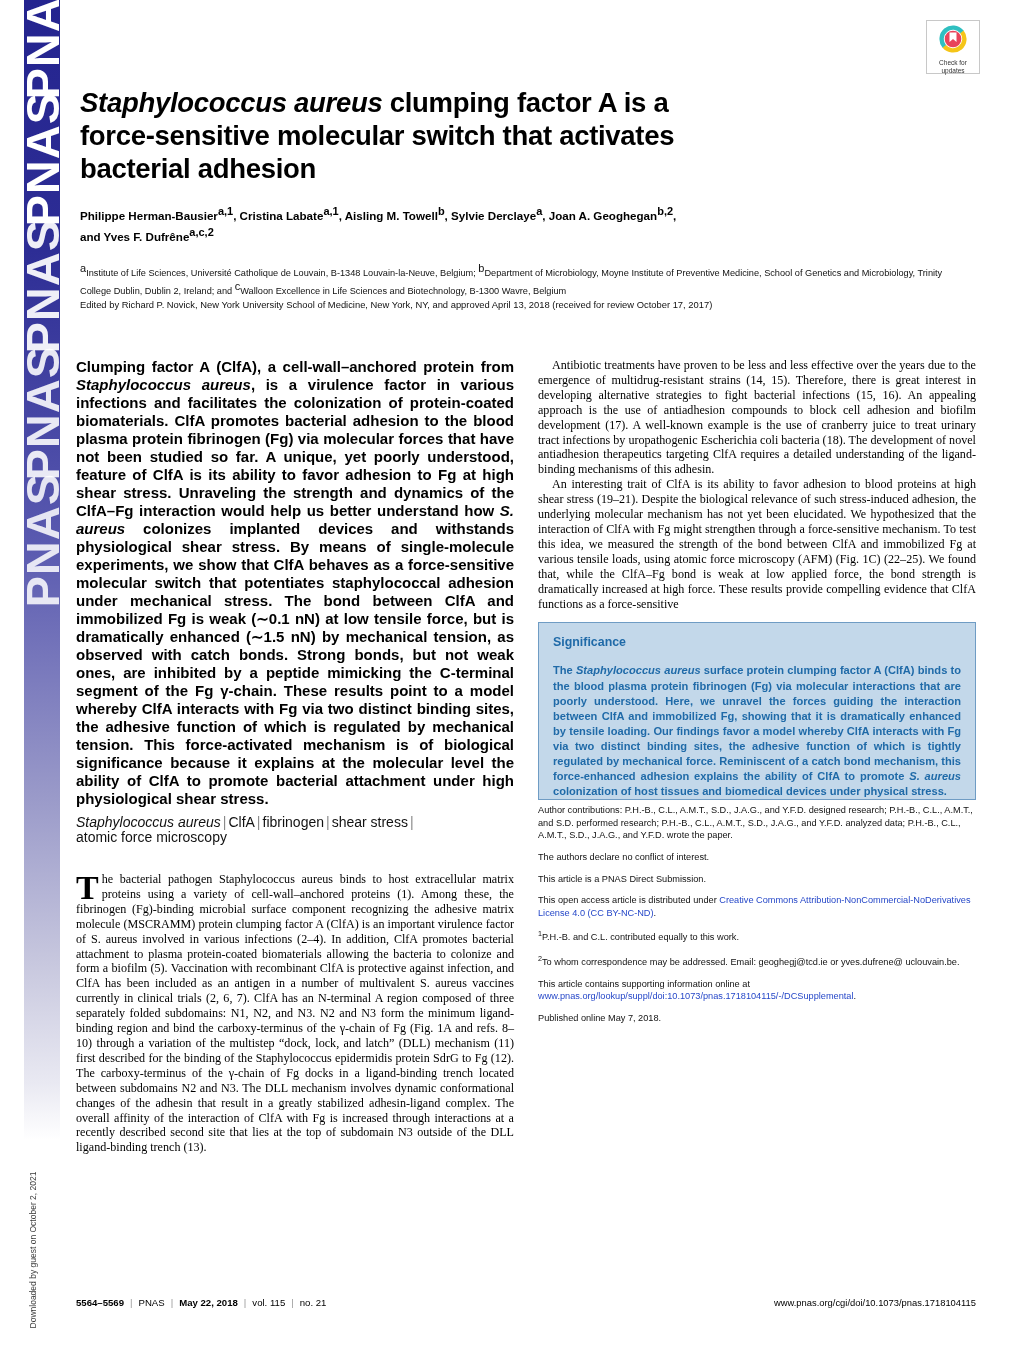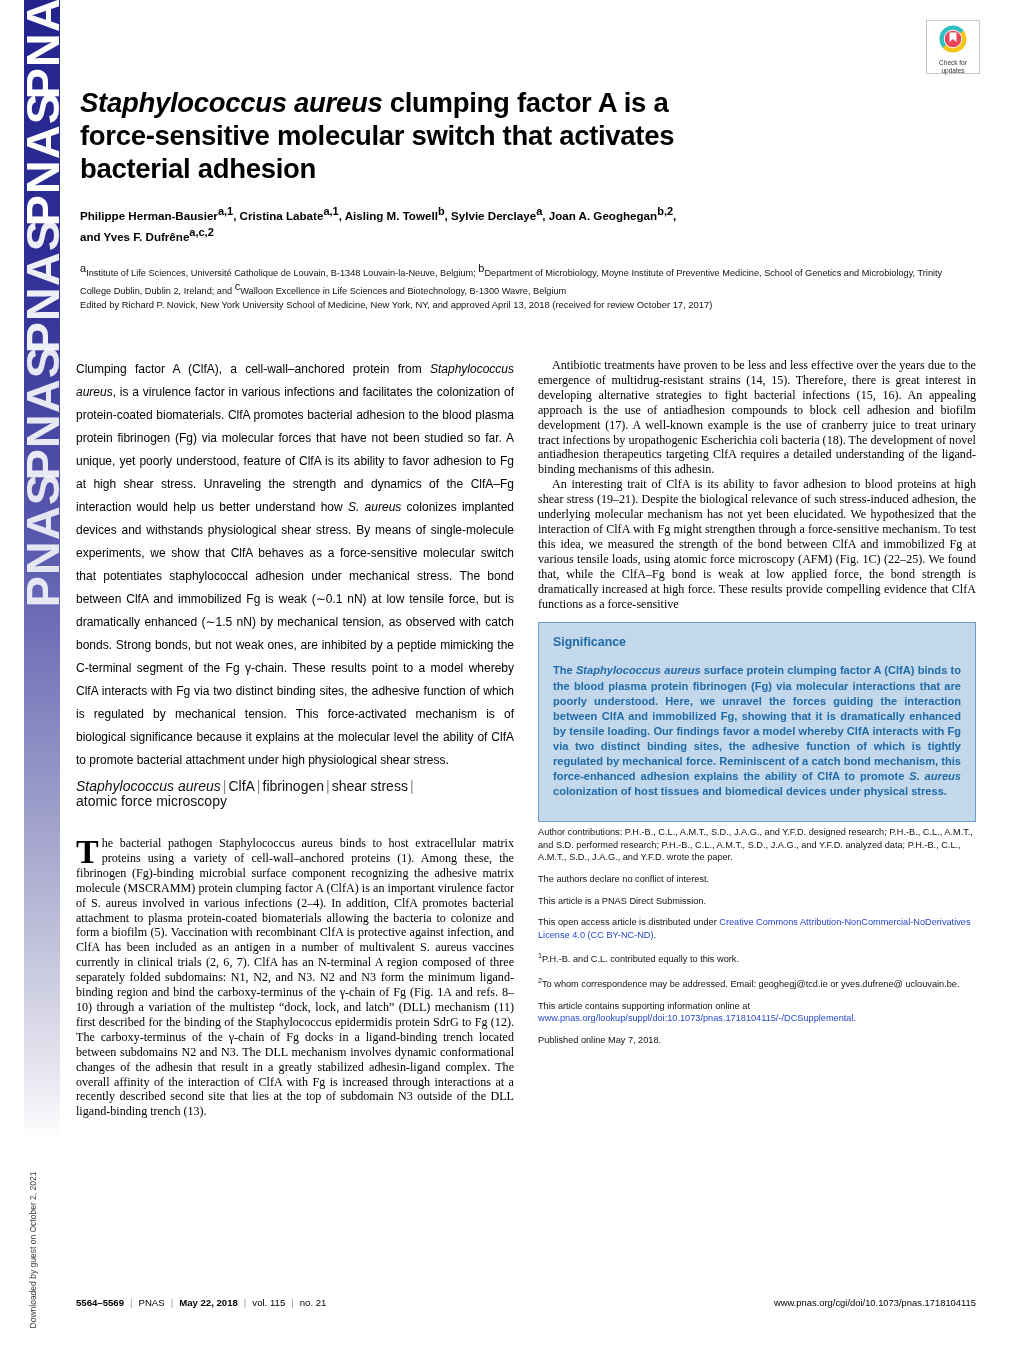--- a/index.html
+++ b/index.html
@@ -122,23 +122,23 @@
     position: absolute;
     left: 76px; top: 358px;
     width: 900px;
     display: flex;
     gap: 24px;
   }
   .col { width: 438px; }
 
   .abstract {
     font-family: "Liberation Sans", sans-serif;
-    font-weight: normal;
-    font-size: 12px;
-    line-height: 23px;
+    font-weight: bold;
+    font-size: 15px;
+    line-height: 18px;
     text-align: justify;
     color: #000;
   }
   .abstract .it { font-style: italic; }
 
   .keywords {
     font-family: "Liberation Sans", sans-serif;
     font-size: 14px;
     line-height: 14.5px;
     margin-top: 7px;
@@ -167,21 +167,21 @@
     font-weight: bold;
     padding: 1px 3px 0 0;
     margin-top: 1px;
   }
 
   
   #significance {
     margin-top: 11px;
     background: #c3d8ea;
     border: 1px solid #6f9cc4;
-    padding: 12px 14px 22px 14px;
+    padding: 12px 14px 0 14px;
   }
   #sig-title {
     font-family: "Liberation Sans", sans-serif;
     font-weight: bold;
     font-size: 12.4px;
     color: #1f6aa8;
     margin-bottom: 14px;
   }
   #sig-text {
     font-family: "Liberation Sans", sans-serif;

